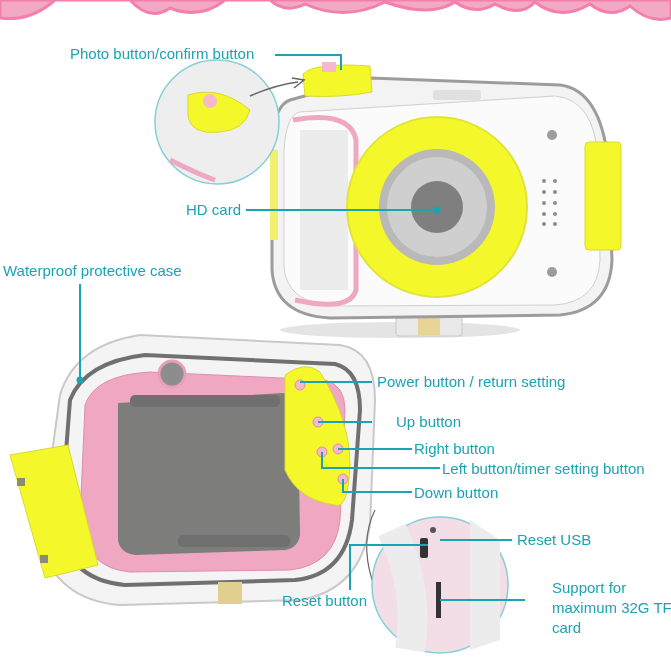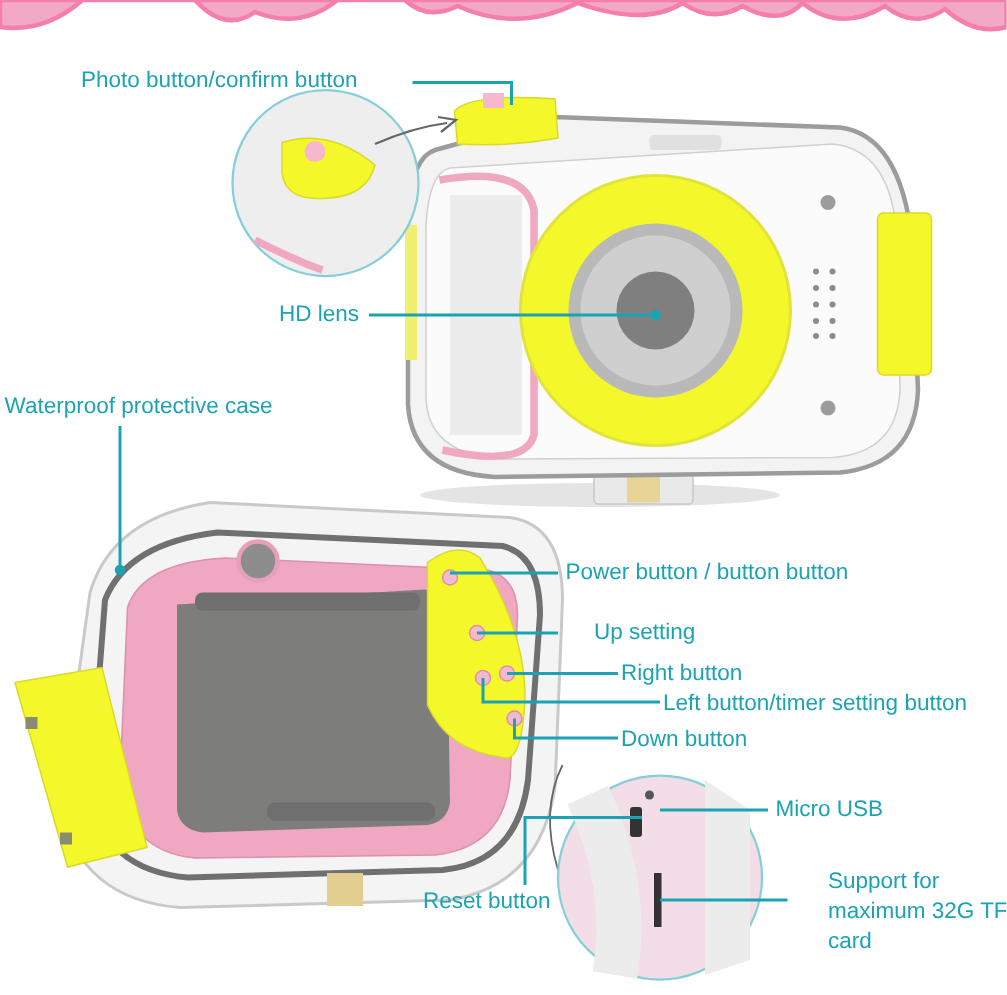--- a/index.html
+++ b/index.html
@@ -102,23 +102,23 @@
     <path d="M318,422 L372,422"></path>
     <path d="M338,449 L412,449"></path>
     <path d="M322,452 L322,468 L440,468"></path>
     <path d="M343,479 L343,492 L412,492"></path>
     <path d="M440,540 L512,540"></path>
     <path d="M428,545 L350,545 L350,590"></path>
     <path d="M440,600 L525,600"></path>
   </g>
 </svg>
 
-<div class="label" style="left:54px; top:45px;">Photo button/confirm button</div>
-<div class="label" style="left:186px; top:201px;">HD lens</div>
+<div class="label" style="left:70px; top:45px;">Photo button/confirm button</div>
+<div class="label" style="left:186px; top:201px;">HD card</div>
 <div class="label" style="left:3px; top:262px;">Waterproof protective case</div>
-<div class="label" style="left:377px; top:373px;">Power button / button button</div>
-<div class="label" style="left:396px; top:413px;">Up setting</div>
+<div class="label" style="left:377px; top:373px;">Power button / return setting</div>
+<div class="label" style="left:396px; top:413px;">Up button</div>
 <div class="label" style="left:414px; top:440px;text-align:center;">Right button</div>
 <div class="label" style="left:442px; top:460px;text-align:center;">Left button/timer setting button</div>
 <div class="label" style="left:414px; top:484px;">Down button</div>
-<div class="label" style="left:517px; top:531px;">Micro USB</div>
+<div class="label" style="left:517px; top:531px;">Reset USB</div>
 <div class="label" style="left:282px; top:592px;">Reset button</div>
 <div class="label ml" style="left:528px; top:578px;">Support for maximum 32G TF card</div>
 
 </body></html>

